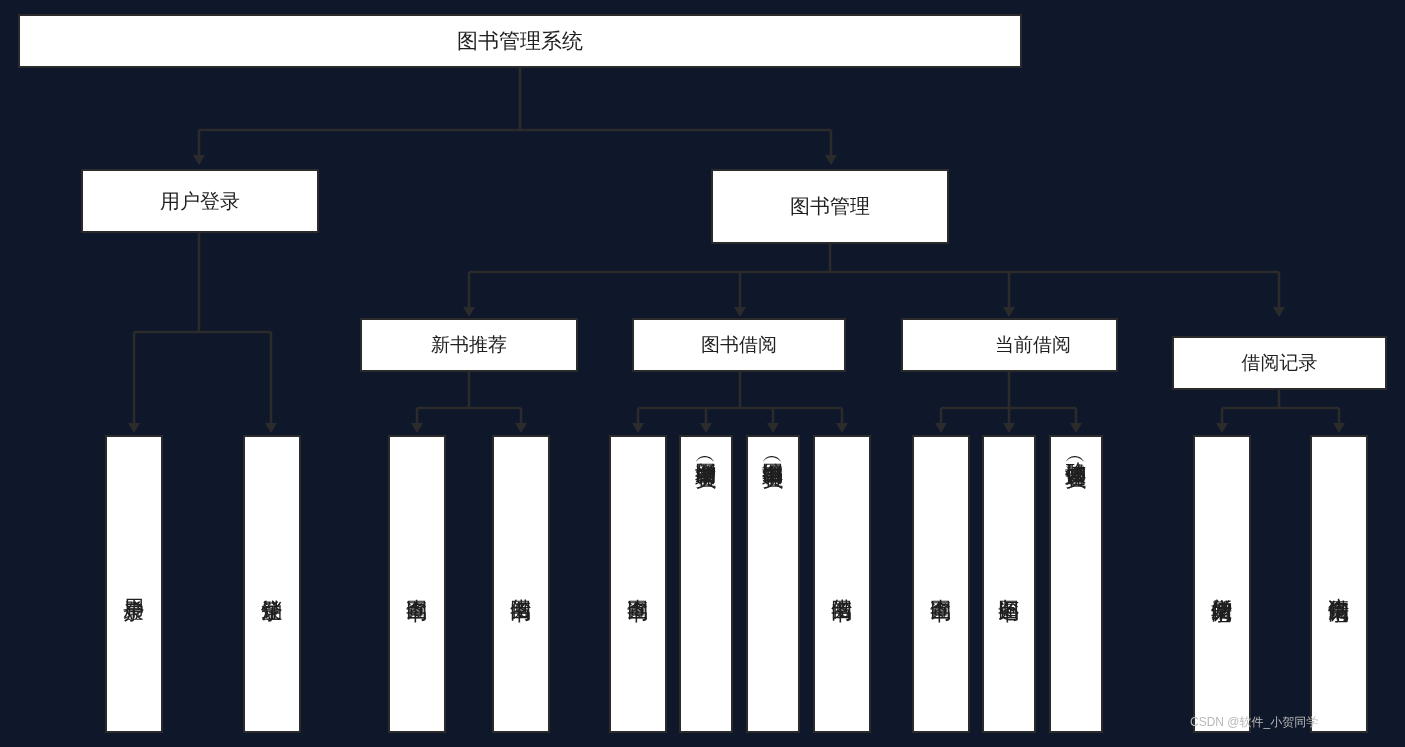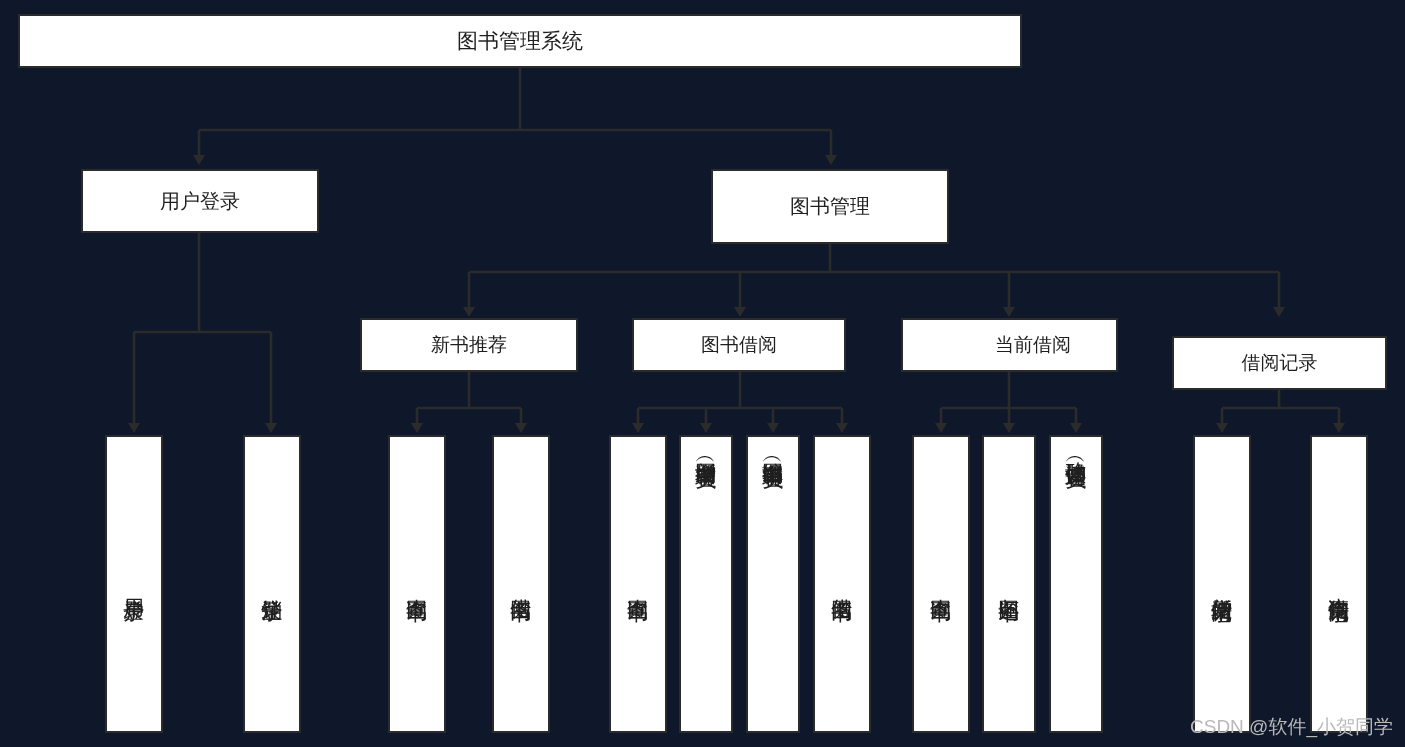--- a/index.html
+++ b/index.html
@@ -37,21 +37,21 @@
     line-height:1.32;
     letter-spacing:1px;
     white-space:nowrap;
     color:#1f1f1f;
   }
   .leaf.centered{align-items:center;padding-top:0;}
 
   .watermark{
     position:absolute;
     left:1190px;top:714px;
-    font-size:19px;
+    font-size:12px;
     color:#b9b9b9;
     white-space:nowrap;
     z-index:3;
     font-family:"Liberation Sans","DejaVu Sans",sans-serif;
   }
 </style>
 </head>
 <body>
 
 <div id="stage">

